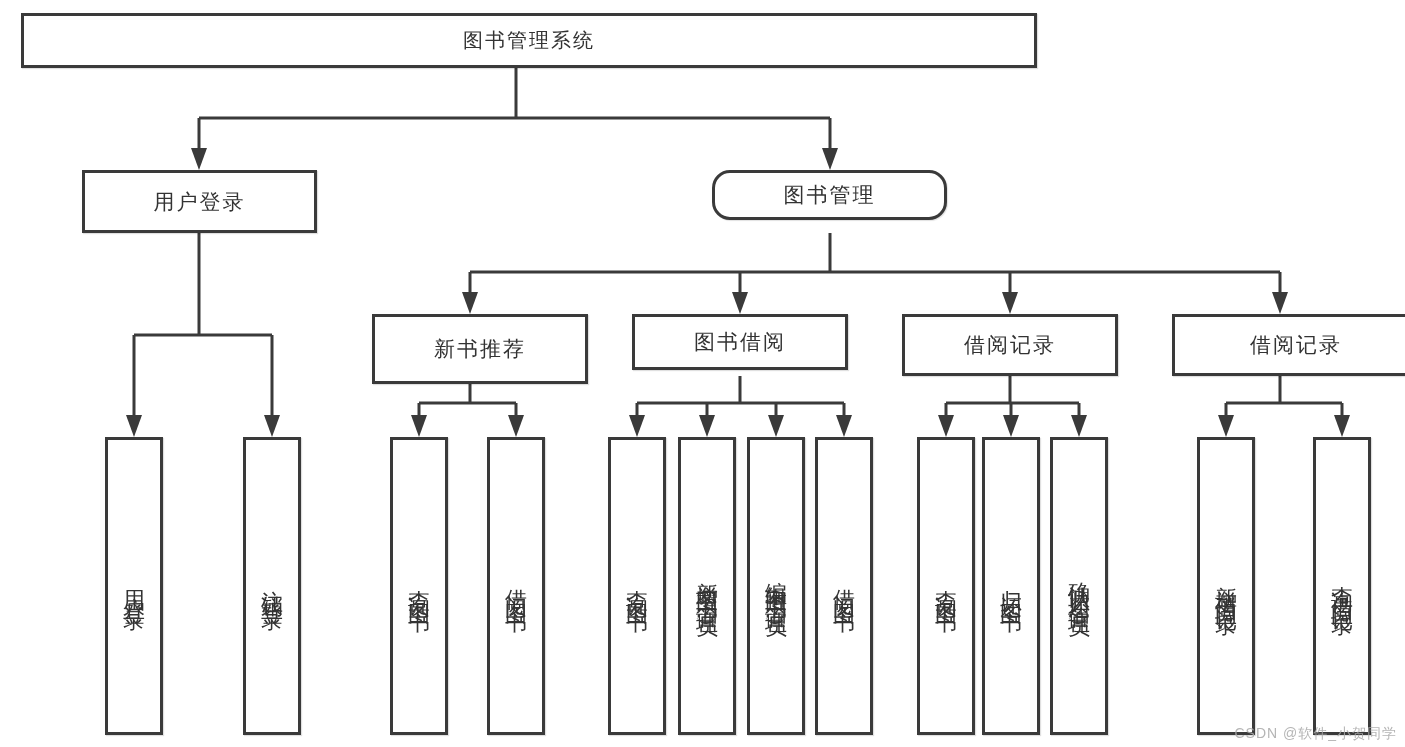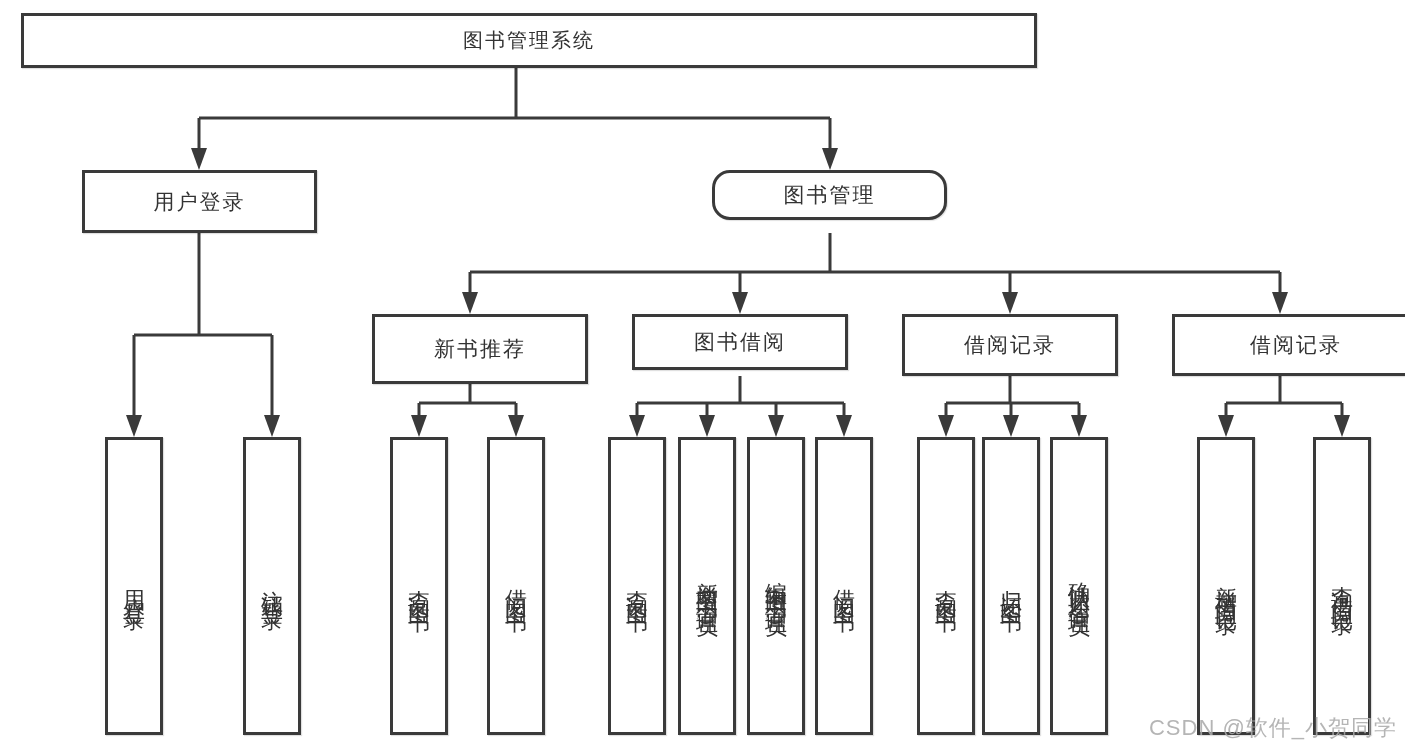--- a/index.html
+++ b/index.html
@@ -51,21 +51,21 @@
     text-orientation: mixed;
     font-size: 22px;
     letter-spacing: 7px;
     line-height: 1;
   }
   .watermark {
     position: absolute;
     right: 8px;
     bottom: 4px;
     z-index: 5;
-    font-size: 22px;
+    font-size: 14px;
     letter-spacing: 1px;
     color: var(--watermark);
     opacity: 0.88;
     white-space: nowrap;
   }
 </style>
 </head>
 <body>
 
 <div class="canvas">

